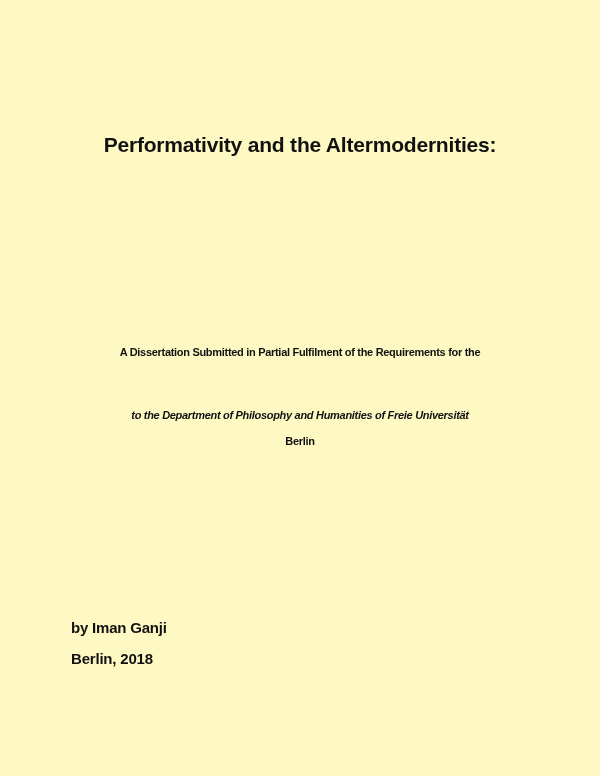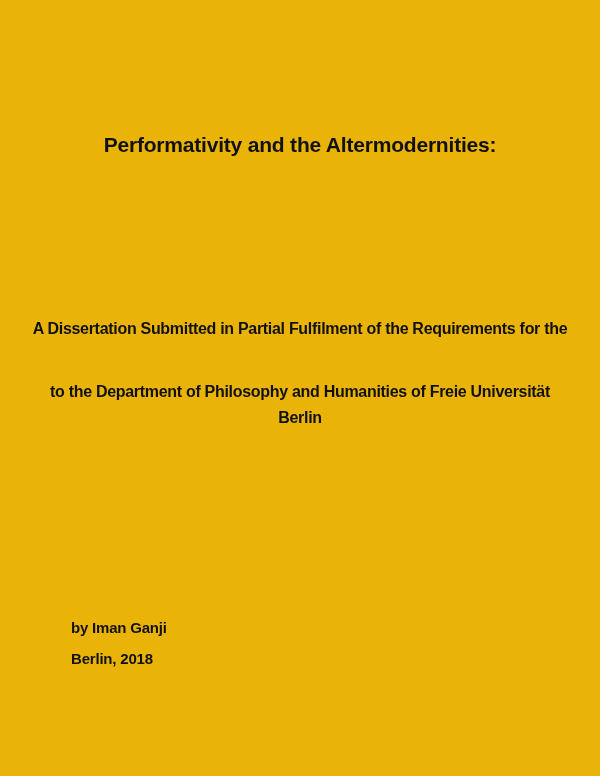--- a/index.html
+++ b/index.html
@@ -13,47 +13,48 @@
       position: relative;
       overflow: hidden;
       font-family: "Liberation Sans", "DejaVu Sans", sans-serif;
       color: #111111;
     }
     .page {
       position: absolute;
       left: 0; top: 0;
       width: 600px;
       height: 776px;
-      background: #eab308;
+      background: #fef9c3;
     }
     .title-line {
       position: absolute;
       left: 0;
       width: 600px;
       text-align: center;
       font-weight: bold;
       font-size: 21px;
       letter-spacing: -0.2px;
       line-height: 1;
     }
     .title-1 { top: 134px; }
     .title-2 { top: 186px; }
     .sub-line {
       position: absolute;
       left: 0;
       width: 600px;
       text-align: center;
       font-weight: bold;
-      font-size: 16px;
+      font-size: 11px;
       letter-spacing: -0.3px;
       line-height: 1;
+      margin-top: 26px;
     }
     .sub-1 { top: 321px; }
     .sub-2 { top: 348px; }
-    .sub-3 { top: 384px; }
+    .sub-3 { top: 384px; font-style: italic; }
     .sub-4 { top: 410px; }
     .meta-line {
       position: absolute;
       left: 71px;
       font-weight: bold;
       font-size: 15px;
       letter-spacing: -0.2px;
       line-height: 1;
     }
     .meta-1 { top: 620px; }

